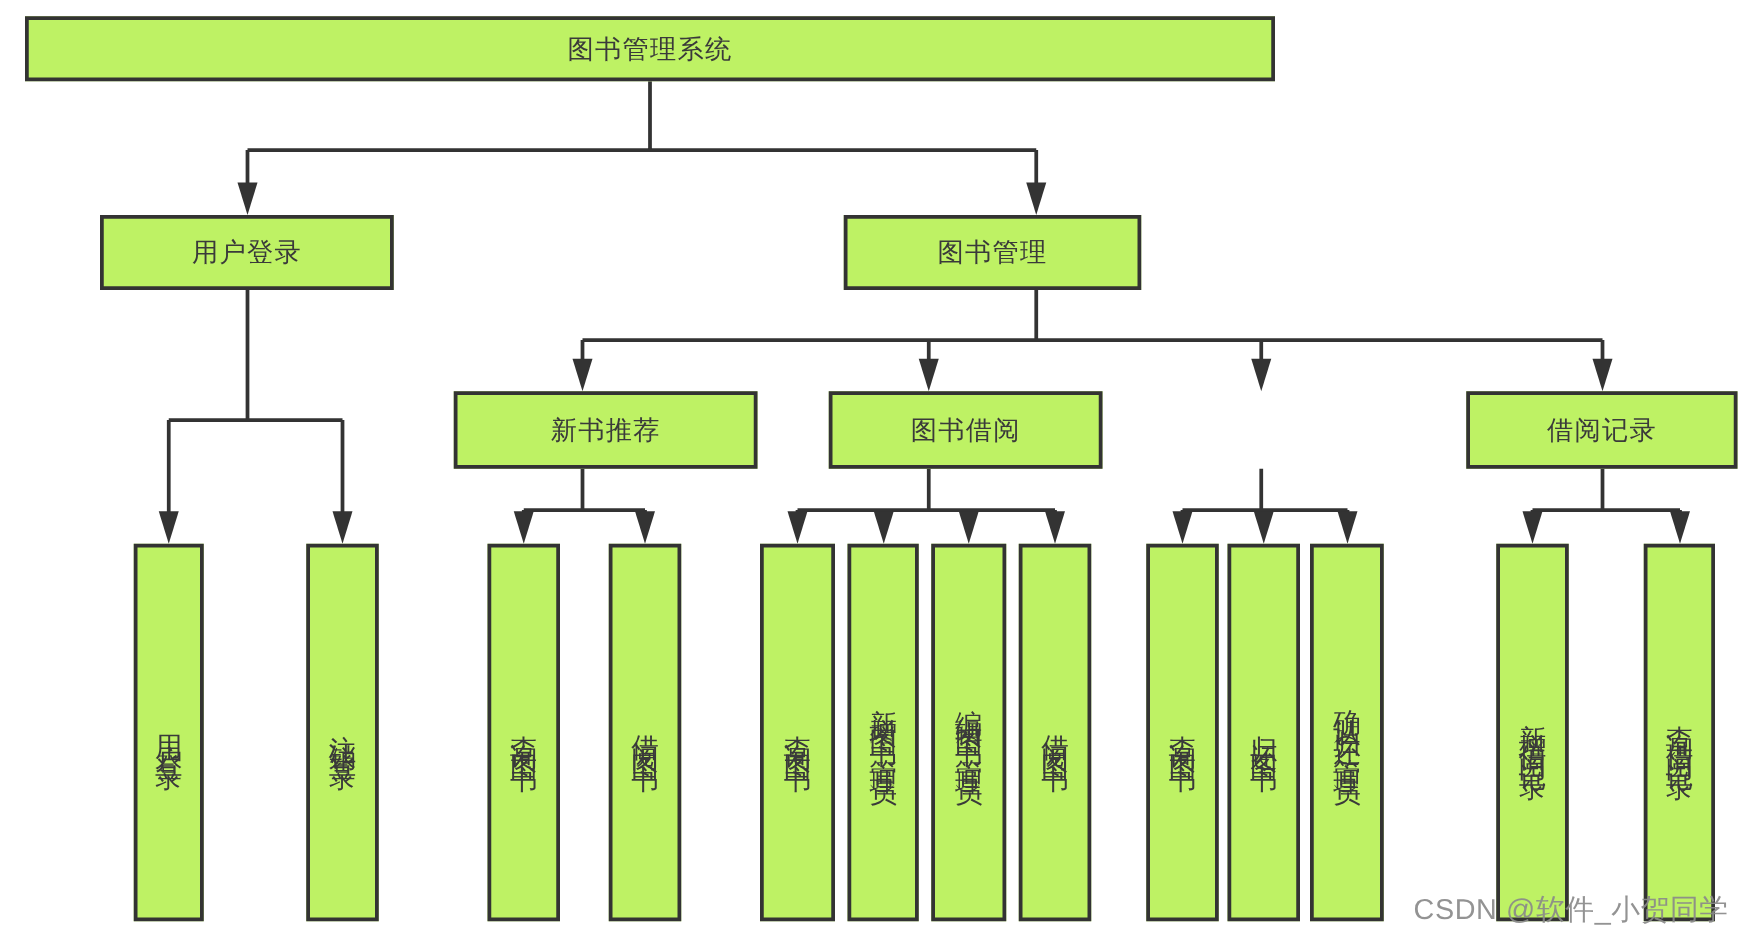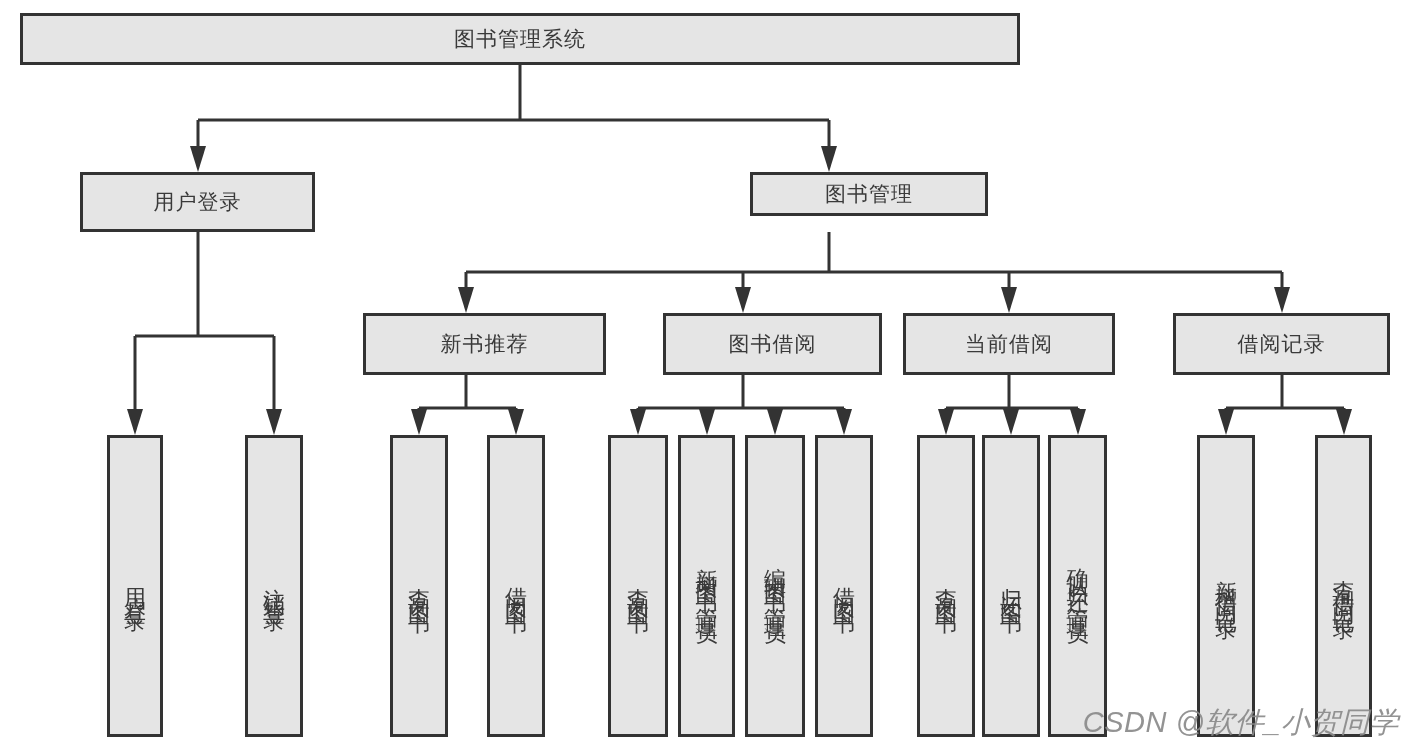--- a/index.html
+++ b/index.html
@@ -15,21 +15,21 @@
   }
 
   .connectors {
     position: absolute;
     left: 0; top: 0;
     z-index: 1;
   }
 
   .node {
     position: absolute;
-    background: #e5e5e5;
+    background: #bef264;
     border: 3px solid #333333;
     display: flex;
     align-items: center;
     justify-content: center;
     z-index: 2;
     color: #3a3a3a;
   }
   .node .lbl {
     font-size: 21px;
     letter-spacing: 1px;
@@ -39,28 +39,27 @@
     writing-mode: vertical-rl;
     text-orientation: mixed;
     font-size: 22px;
     line-height: 1;
     letter-spacing: 8px;
     white-space: normal;
   }
 
   .watermark {
     position: absolute;
-    right: 6px;
+    right: 22px;
     bottom: 4px;
-    font-size: 29px;
+    font-size: 23px;
     letter-spacing: 0.5px;
     color: rgba(138, 138, 138, 0.92);
     z-index: 3;
     white-space: nowrap;
-    font-style: italic;
   }
 </style>
 </head>
 <body>
 
 <div class="canvas">
 
   <svg class="connectors" width="1405" height="747" viewBox="0 0 1405 747">
     <g stroke="#333333" stroke-width="3" fill="none">
 
@@ -101,32 +100,29 @@
     </g>
   </svg>
 
   <div class="node" style="left:20px;top:13px;width:1000px;height:52px">
     <span class="lbl">图书管理系统</span>
   </div>
 
   <div class="node" style="left:80px;top:172px;width:235px;height:60px">
     <span class="lbl">用户登录</span>
   </div>
-  <div class="node" style="left:750px;top:172px;width:238px;height:44px">
+  <div class="node" style="left:675px;top:172px;width:238px;height:60px">
     <span class="lbl">图书管理</span>
   </div>
 
   <div class="node" style="left:363px;top:313px;width:243px;height:62px">
     <span class="lbl">新书推荐</span>
   </div>
   <div class="node" style="left:663px;top:313px;width:219px;height:62px">
     <span class="lbl">图书借阅</span>
-  </div>
-  <div class="node" style="left:903px;top:313px;width:212px;height:62px">
-    <span class="lbl">当前借阅</span>
   </div>
   <div class="node" style="left:1173px;top:313px;width:217px;height:62px">
     <span class="lbl">借阅记录</span>
   </div>
 
   <div class="node v" style="left:107px;top:435px;width:56px;height:302px">
     <span class="lbl">用户登录</span>
   </div>
   <div class="node v" style="left:245px;top:435px;width:58px;height:302px">
     <span class="lbl">注销登录</span>

